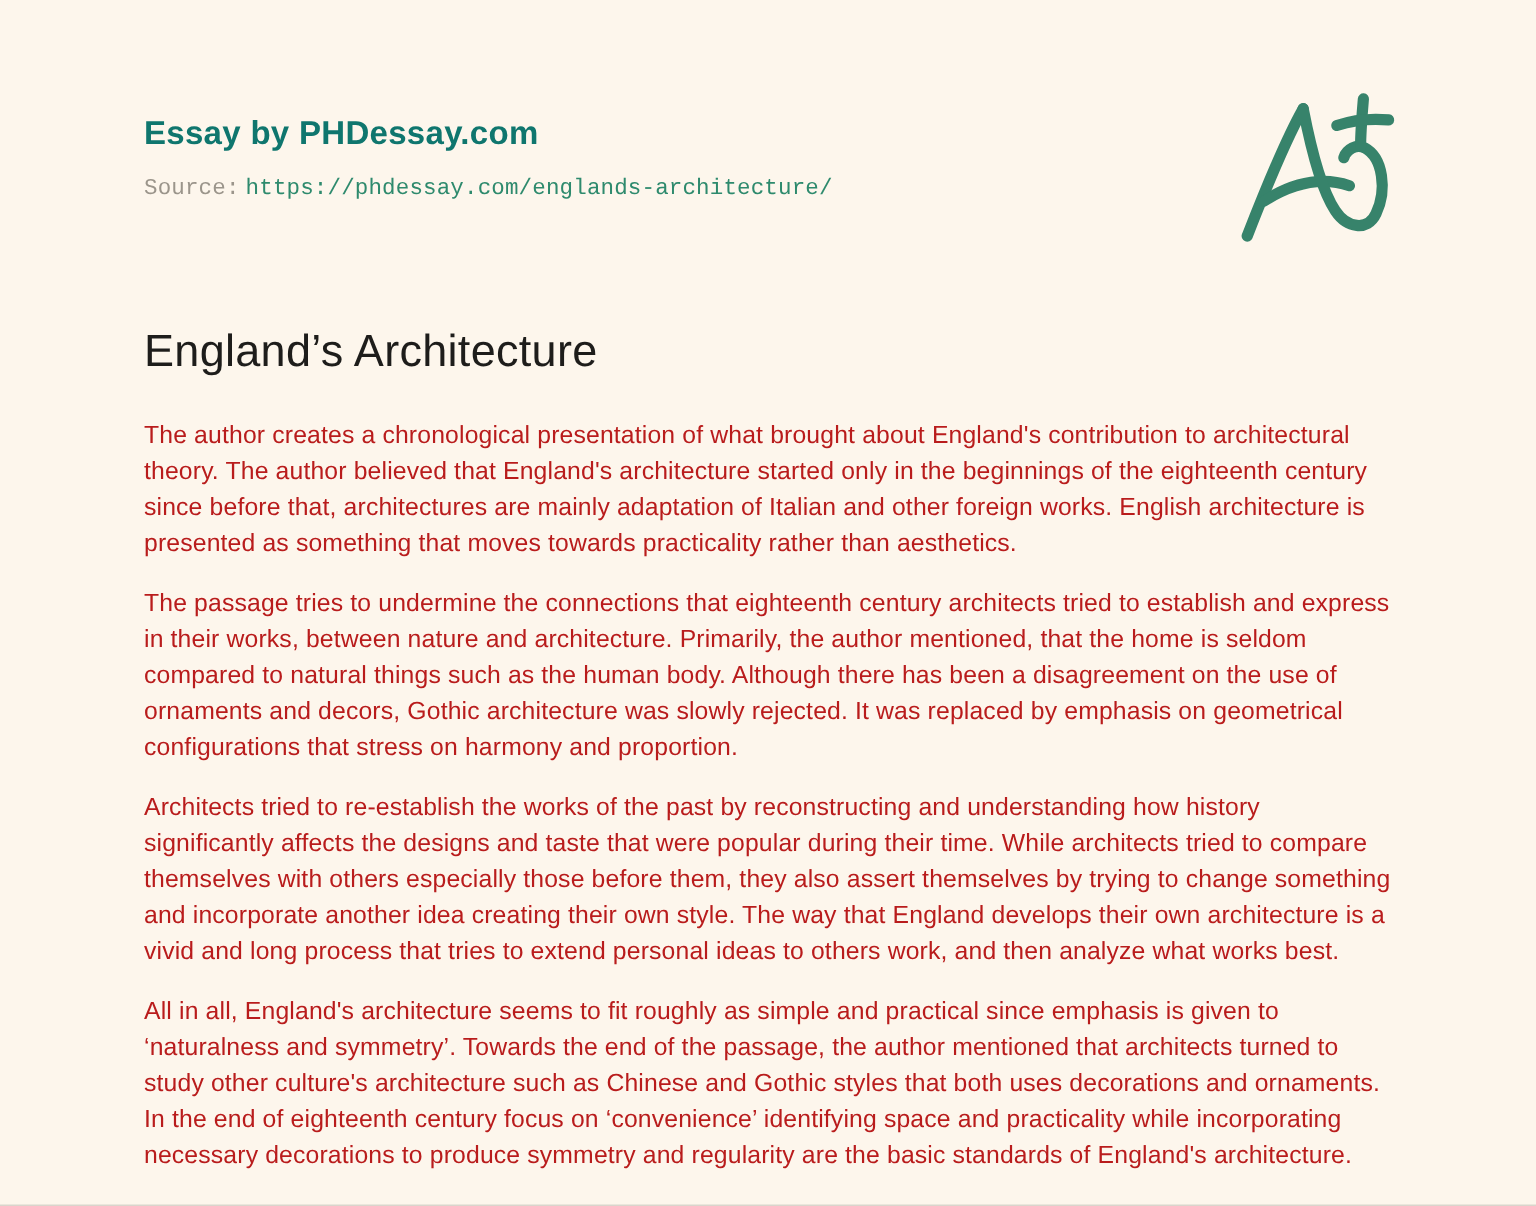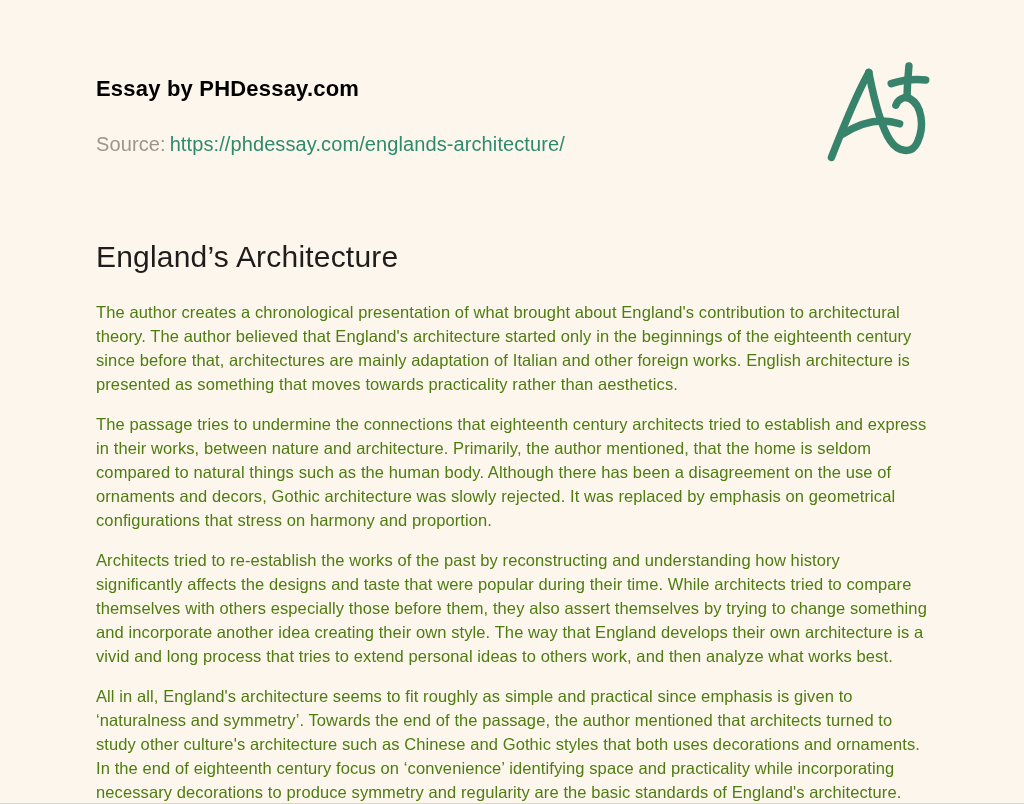--- a/index.html
+++ b/index.html
@@ -19,27 +19,28 @@
   }
   .content {
     position: relative;
     padding: 0 96px;
     max-width: 1024px;
   }
   .header-title {
     padding-top: 76px;
     font-size: 22px;
     font-weight: 700;
-    color: #000000;
+    color: #0f766e;
     letter-spacing: 0.2px;
   }
   .source-row {
-    margin-top: 31px;
-    font-size: 20px;
+    margin-top: 15px;
+    font-size: 15px;
     letter-spacing: 0.1px;
+    font-family: Liberation Mono, monospace;
   }
   .source-label {
     color: #9b958b;
     margin-right: 4px;
   }
   .source-link {
     color: #2e8a6d;
     text-decoration: none;
     cursor: pointer;
   }
@@ -57,21 +58,21 @@
     font-weight: 400;
     color: #1e1d1b;
     letter-spacing: 0.2px;
   }
   .essay-body {
     margin-top: 26px;
   }
   .essay-body p {
     font-size: 16.5px;
     line-height: 24px;
-    color: #4d7c0f;
+    color: #b91c1c;
     letter-spacing: 0.1px;
     margin-bottom: 16px;
     max-width: 832px;
   }
   .bottom-divider {
     position: absolute;
     left: 0;
     bottom: 0;
     width: 1024px;
     height: 1px;

